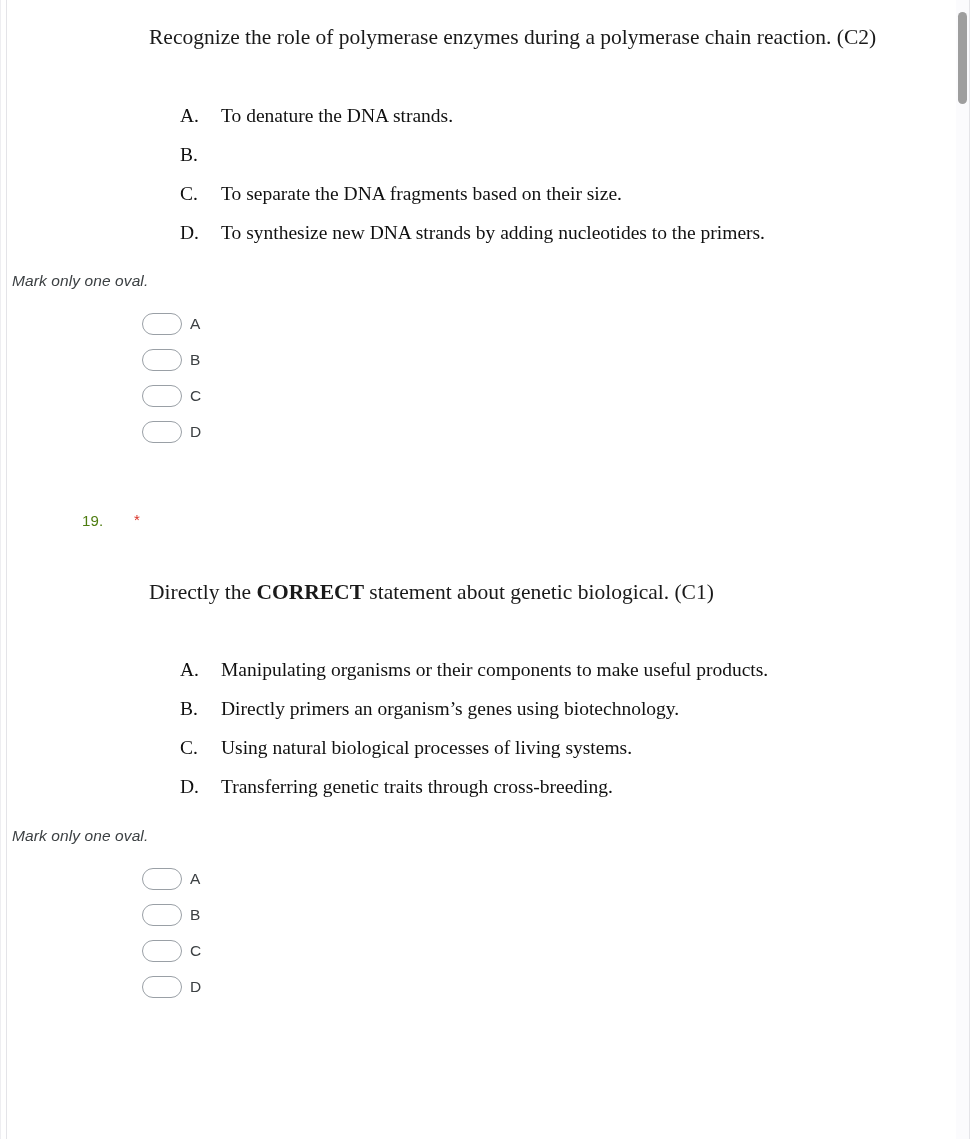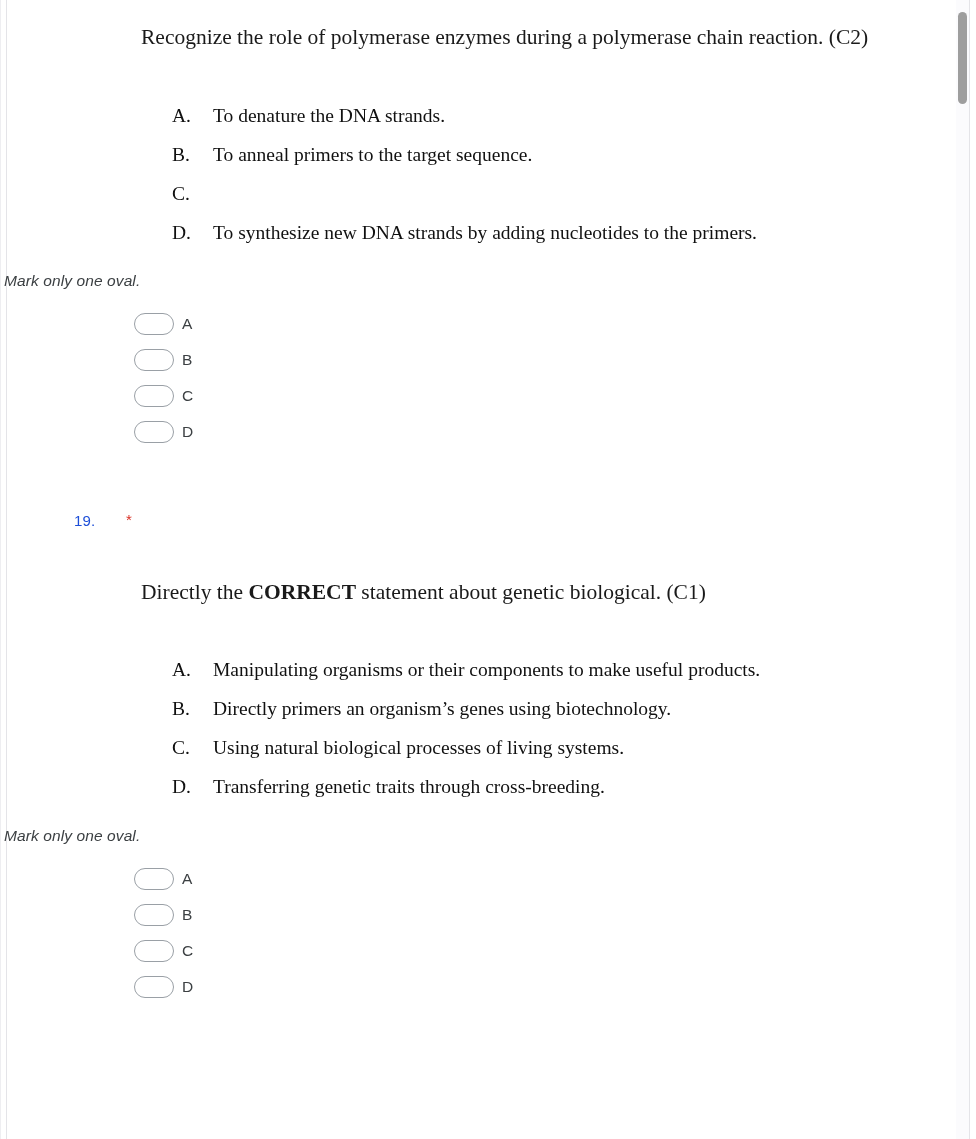--- a/index.html
+++ b/index.html
@@ -67,42 +67,42 @@
     width: 9px;
     height: 92px;
     border-radius: 5px;
     background: #9e9e9e;
   }
 
   
   .content {
     position: absolute;
     top: 0;
-    left: 4px;
+    left: 12px;
     width: 942px;
     height: 1139px;
     box-sizing: border-box;
   }
 
   .question-block {
     position: relative;
   }
 
   .q-number-row {
     display: flex;
     align-items: flex-start;
     padding-left: 70px;
     font-size: 15px;
     color: #3c4043;
     letter-spacing: .1px;
   }
   .q-number {
     min-width: 52px;
     font-size: 15px;
-    color: #1d4ed8;
+    color: #4d7c0f;
   }
   .required-star {
     color: #d93025;
     font-size: 15px;
     line-height: 15px;
   }
 
   .q-heading {
     font-family: "Liberation Serif", serif;
     font-size: 21.5px;
@@ -203,24 +203,24 @@
 
       <h2 class="q-heading"><span>Recognize the role of polymerase enzymes during a polymerase chain reaction. (C2)</span></h2>
 
       <ul class="options sp-q1-opts">
         <li class="option-row">
           <span class="option-letter">A.</span>
           <span class="option-text">To denature the DNA strands.</span>
         </li>
         <li class="option-row">
           <span class="option-letter">B.</span>
-          <span class="option-text">To anneal primers to the target sequence.</span>
         </li>
         <li class="option-row">
           <span class="option-letter">C.</span>
+          <span class="option-text">To separate the DNA fragments based on their size.</span>
         </li>
         <li class="option-row">
           <span class="option-letter">D.</span>
           <span class="option-text">To synthesize new DNA strands by adding nucleotides to the primers.</span>
         </li>
       </ul>
 
       <div class="mark-note sp-q1-note">Mark only one oval.</div>
 
       <ul class="oval-list sp-q1-ovals">

